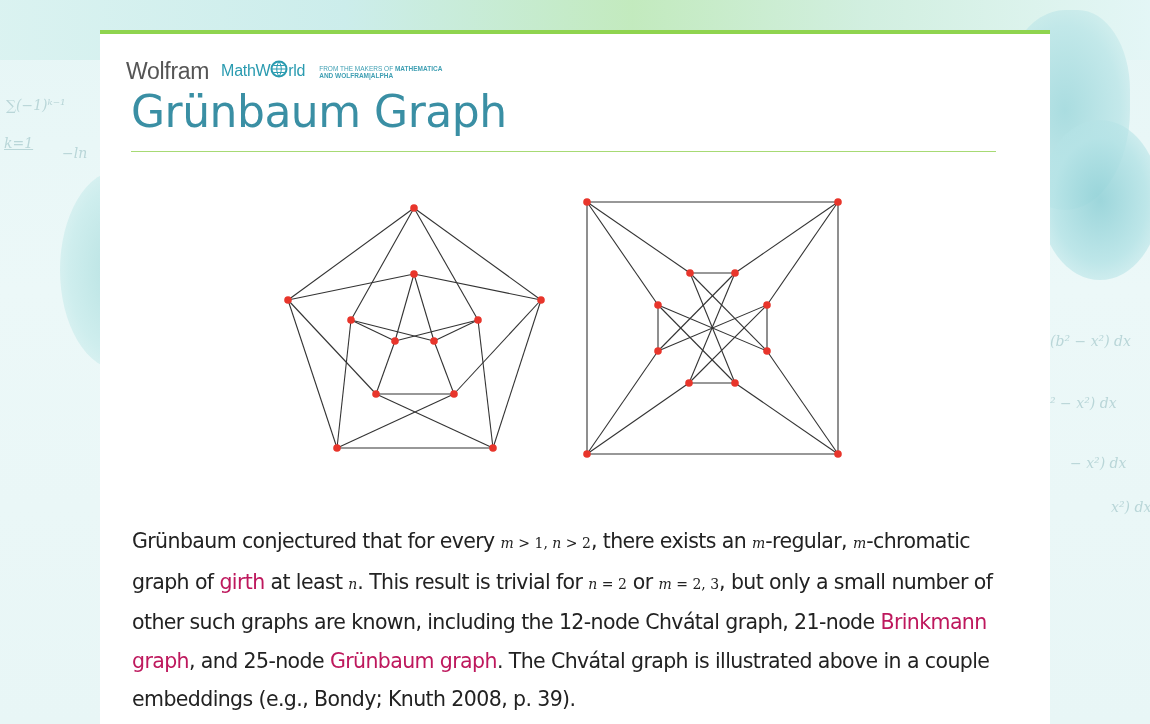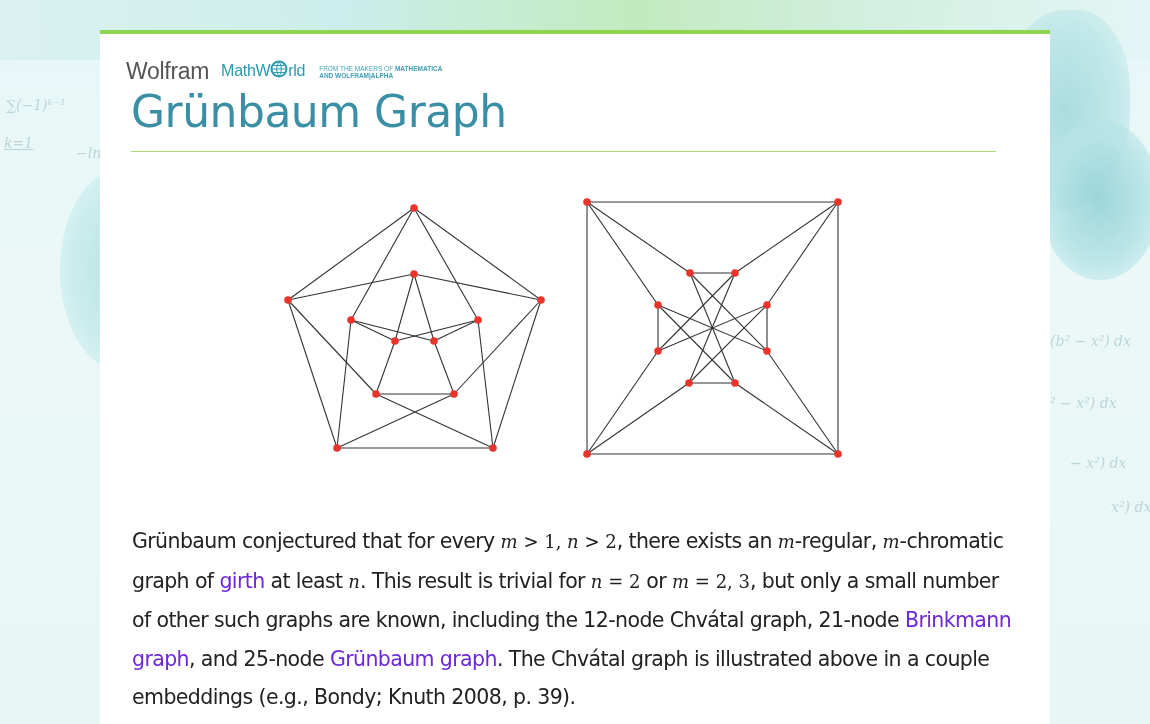--- a/index.html
+++ b/index.html
@@ -46,35 +46,35 @@
   .title {
     position:absolute; left:31px; top:52px; font-size:44px; color:#3a8fa4;
     font-family:"DejaVu Sans", sans-serif; font-weight:normal; letter-spacing:-0.5px;
   }
   .title-rule { position:absolute; left:31px; top:117px; width:865px; height:1px; background:#a7da74; }
   .paragraph {
     position:absolute; left:32px; top:492px; width:880px;
     font-size:20.5px; line-height:38.5px; color:#222222;
     font-family:"DejaVu Sans", sans-serif; letter-spacing:-0.6px;
   }
-  .paragraph a { color:#6d28d9; text-decoration:none; }
-  .math { font-family:"DejaVu Serif", serif; font-style:italic; font-size:18px; letter-spacing:0; }
+  .paragraph a { color:#be185d; text-decoration:none; }
+  .math { font-family:"DejaVu Serif", serif; font-style:italic; font-size:14px; letter-spacing:0; }
   .math .up { font-style:normal; }
 </style>
 </head>
 <body>
 
 <div class="bg-top"></div>
 <div class="bg-blob-left"></div>
 <div class="bg-blob-right"></div>
 <div class="bg-blob-right2"></div>
 <div id="formulas">
     <div class="formula" style="left: 6px; top: 90px;">∑(−1)ᵏ⁻¹</div>
     <div class="formula" style="left: 4px; top: 128px; text-decoration: underline;">k=1</div>
-    <div class="formula" style="left: 76px; top: 138px;">−ln</div>
+    <div class="formula" style="left: 62px; top: 138px;">−ln</div>
     <div class="formula" style="left: 1050px; top: 326px;">(b² − x²)  dx</div>
     <div class="formula" style="left: 1050px; top: 388px;">² − x²)  dx</div>
     <div class="formula" style="left: 1050px; top: 448px; padding-left: 20px;">− x²)  dx</div>
     <div class="formula" style="left: 1111px; top: 492px; text-align: center;">x²)  dx</div>
   </div>
 
 <div class="card">
   <div class="brand">
     <span class="brand-wolfram">Wolfram</span>
     <span class="brand-mw">MathW<svg width="18" height="18" viewBox="0 0 18 18" style="vertical-align:-2px">

